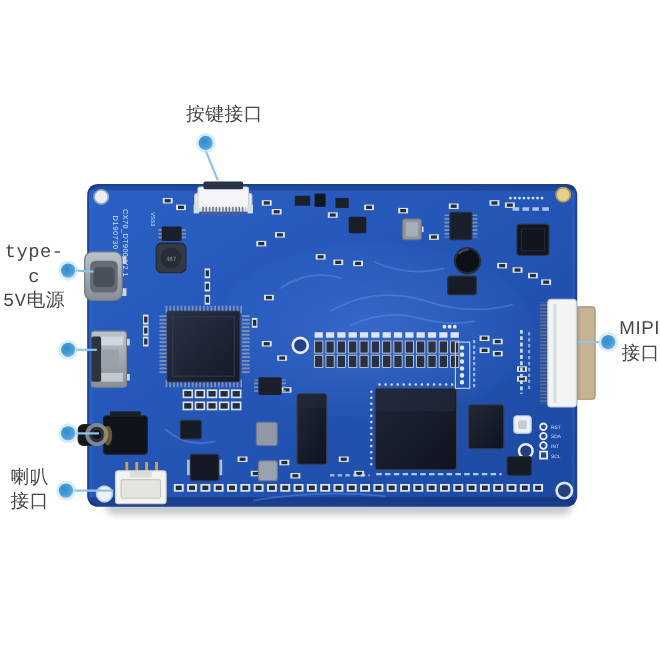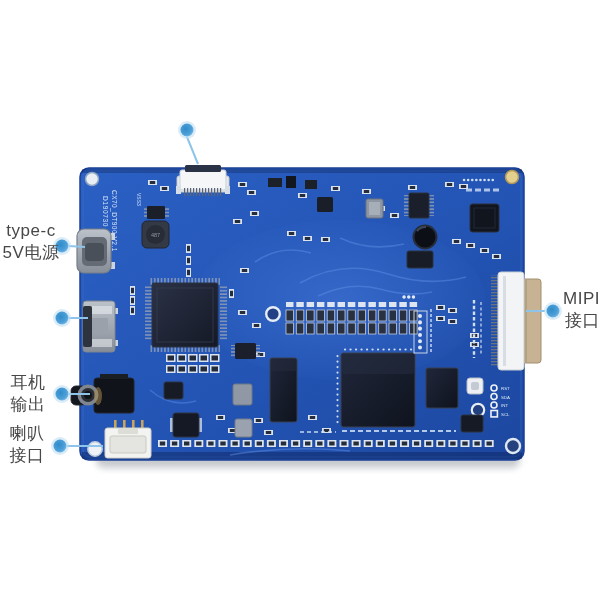--- a/index.html
+++ b/index.html
@@ -498,27 +498,26 @@
             <circle cx="60" cy="446" r="6.5" fill="url(#dotG)"></circle>
       </g>
       <g>
         <circle cx="553" cy="311" r="9" fill="#bcdcf2" opacity="0.55"></circle>
             <circle cx="553" cy="311" r="6.5" fill="url(#dotG)"></circle>
       </g>
     </g>
   </g>
 </svg>
 
-<div class="callout" style="left:1px;top:220px;width:60px;">
+<div class="callout" style="left:148px;top:93px;width:112px;">
+  <span>按键接口</span>
+</div>
+<div class="callout" style="left:1px;top:220px;width:60px;font-family:Liberation Mono, monospace;">
   <span>type-c</span>
   <span>5V电源</span>
-</div>
-<div class="callout" style="left:3px;top:372px;width:50px;">
-  <span>耳机</span>
-  <span>输出</span>
 </div>
 <div class="callout" style="left:2px;top:423px;width:50px;font-family:Liberation Serif, serif;">
   <span>喇叭</span>
   <span>接口</span>
 </div>
 <div class="callout left-align" style="left:562px;top:288px;width:38px;">
   <span>MIPI</span>
   <span>接口</span>
 </div>
 

